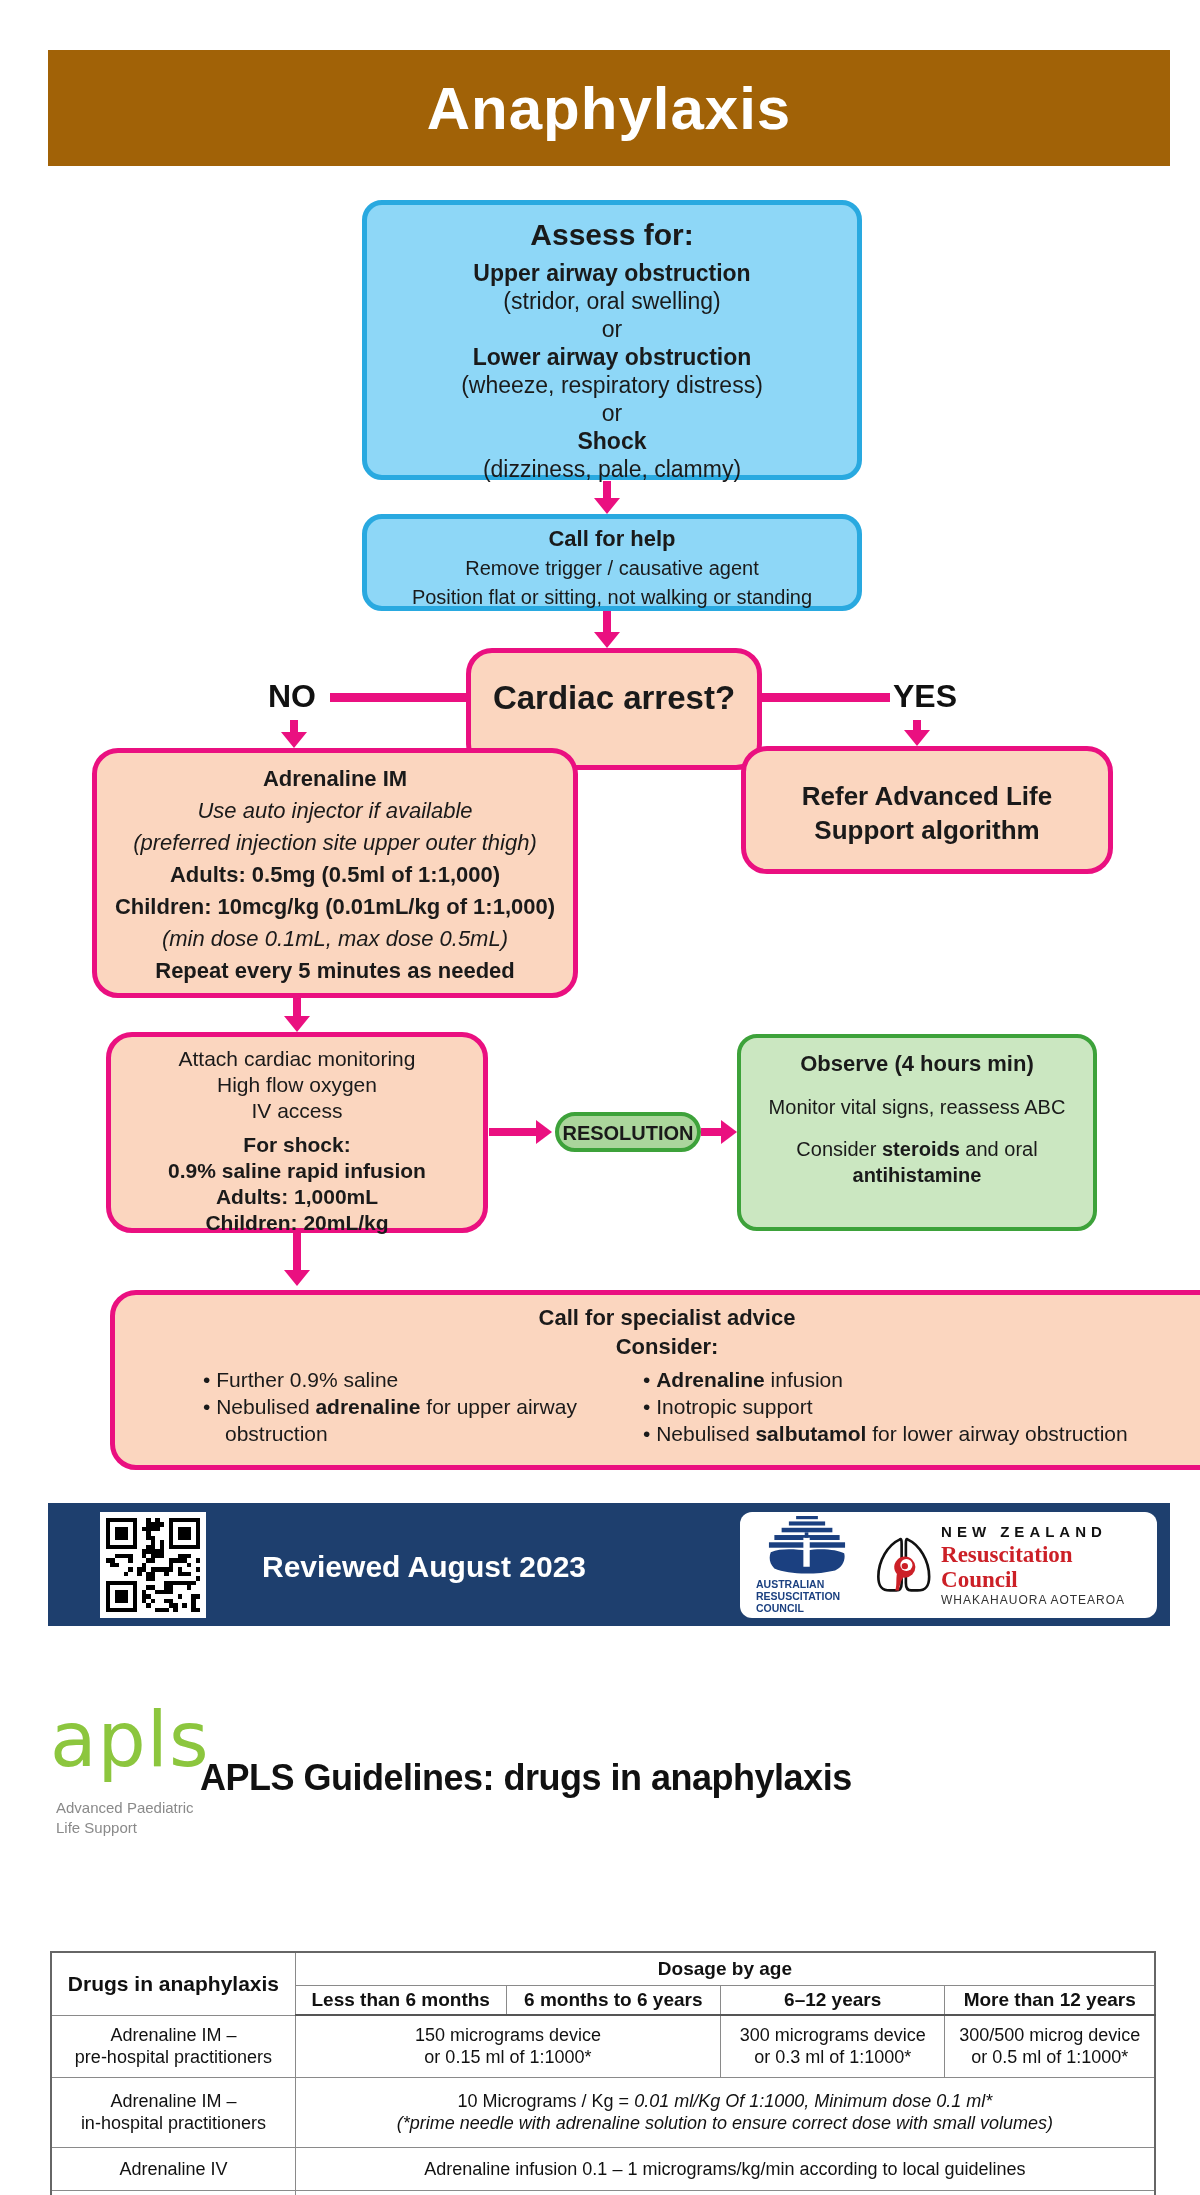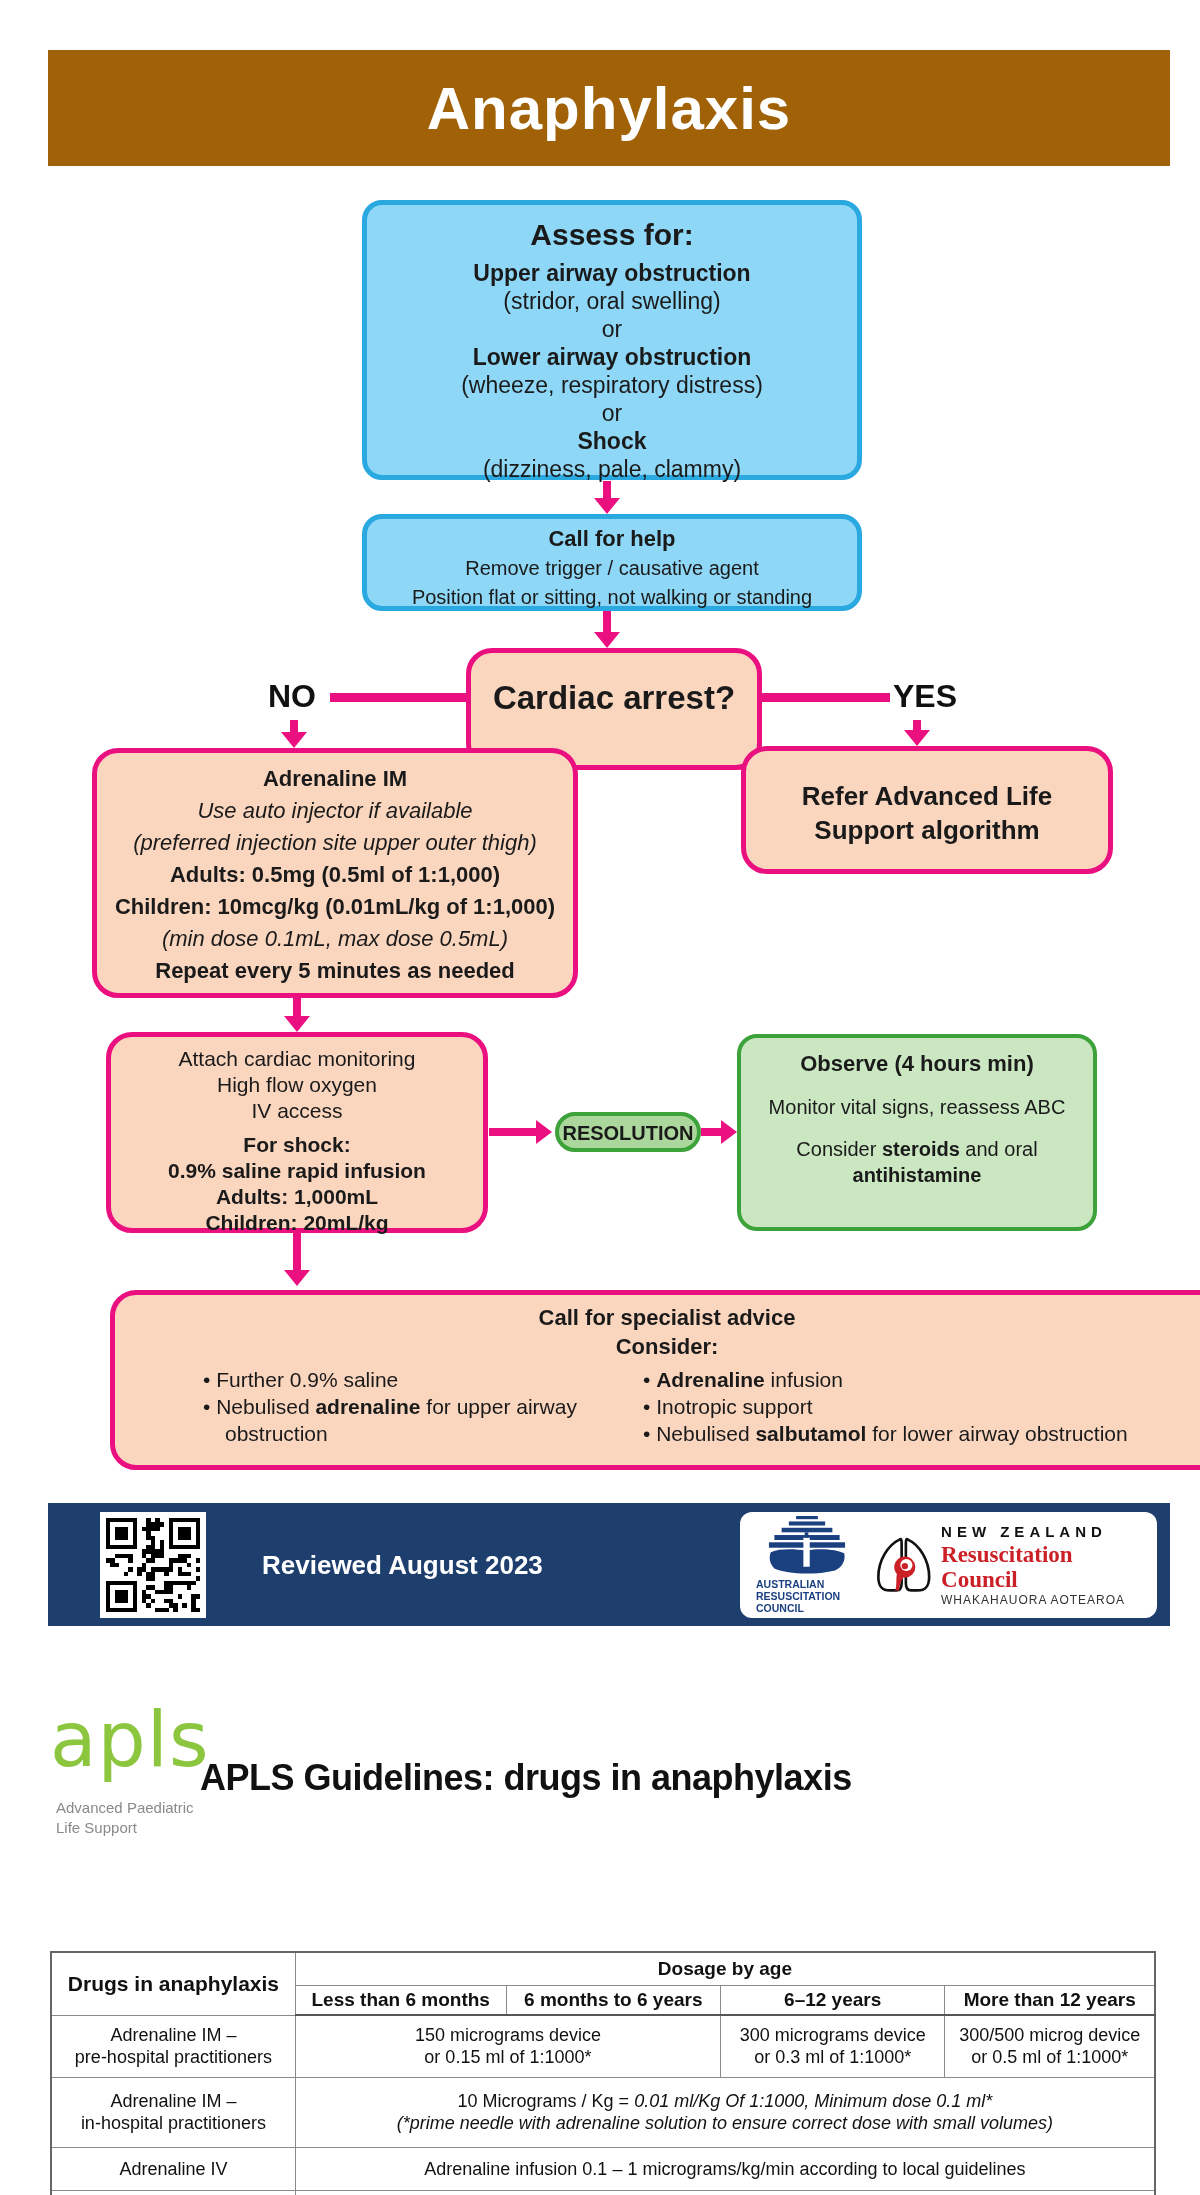--- a/index.html
+++ b/index.html
@@ -65,21 +65,21 @@
     border-left:13px solid transparent;border-right:13px solid transparent;
     border-top:16px solid #ea1080;}
   .head-right{position:absolute;width:0;height:0;
     border-top:12px solid transparent;border-bottom:12px solid transparent;
     border-left:16px solid #ea1080;}
 
   
   .footer-bar{position:absolute;left:48px;top:1503px;width:1122px;height:123px;background:#1e3f6e;}
   .qr-box{position:absolute;left:100px;top:1512px;width:106px;height:106px;background:#ffffff;
     display:flex;align-items:center;justify-content:center;}
-  .reviewed{position:absolute;left:262px;top:1550px;color:#ffffff;font-size:26px;font-weight:bold;}
+  .reviewed{position:absolute;left:262px;top:1550px;color:#ffffff;font-size:30px;font-weight:bold;}
   .logo-panel{position:absolute;left:740px;top:1512px;width:417px;height:106px;background:#ffffff;
     border-radius:12px;display:flex;align-items:center;padding:0 10px;box-sizing:border-box;}
   .arc-block{width:118px;text-align:center;}
   .arc-text{font-size:10.5px;font-weight:bold;color:#1b4080;text-align:left;line-height:12px;margin-left:6px;}
   .nz-lungs{margin:0 6px 0 8px;}
   .nz-text .l1{font-size:15px;font-weight:bold;letter-spacing:5px;color:#111;line-height:20px;}
   .nz-text .l2{font-family:"Liberation Serif", serif;font-size:23px;font-weight:bold;color:#cc2027;line-height:25px;}
   .nz-text .l3{font-size:12px;color:#333;letter-spacing:1px;line-height:17px;}
 
   

